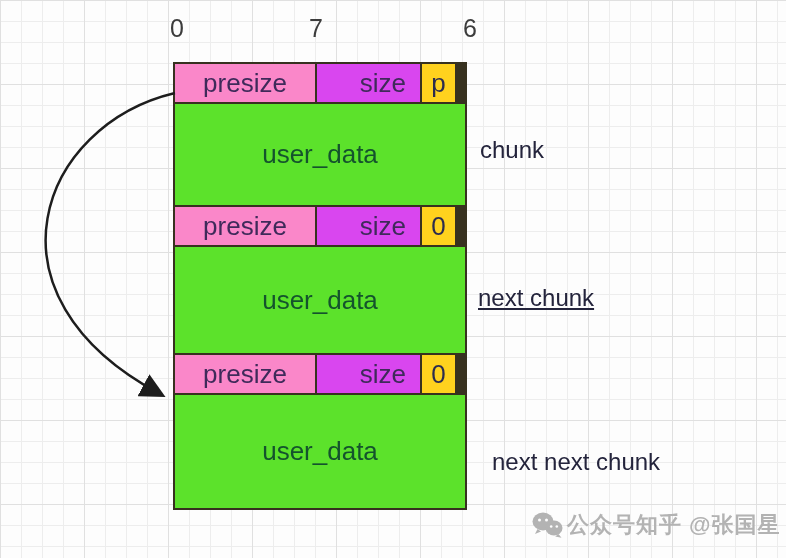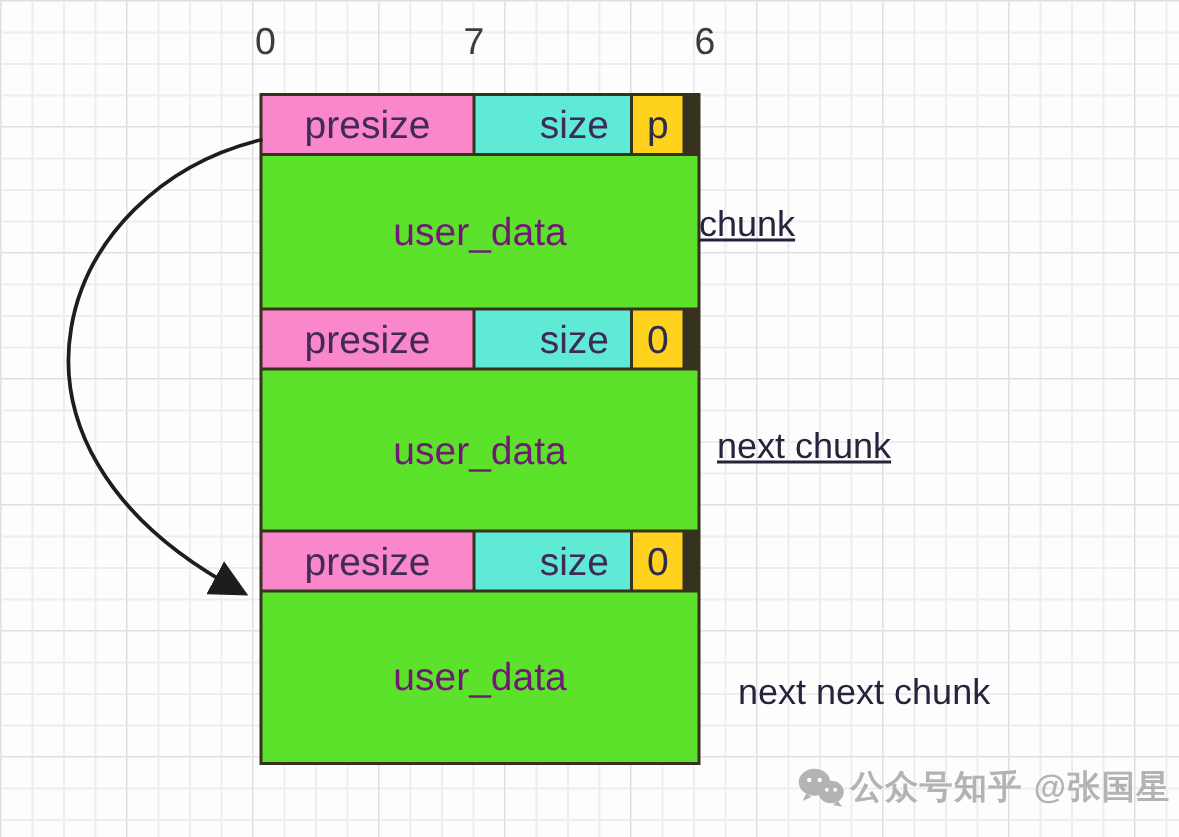--- a/index.html
+++ b/index.html
@@ -52,51 +52,51 @@
     font-size: 26px;
   }
   .cell-presize {
     width: 140px;
     background: #fa87c9;
     color: #3f2a5a;
     justify-content: center;
   }
   .cell-size {
     width: 103px;
-    background: #5eead4;
+    background: #d946ef;
     color: #3f2a5a;
     justify-content: flex-end;
     padding-right: 14px;
   }
   .cell-flag {
     width: 33px;
     background: #ffd21e;
     color: #2c2c4e;
     justify-content: center;
   }
   .ud {
     background: #5ce22b;
-    color: #701a75;
+    color: #14532d;
     font-size: 26px;
     display: flex;
     align-items: center;
     justify-content: center;
   }
   .ud-1 { height: 101px; }
   .ud-2 { height: 106px; }
   .ud-3 { height: 113px; }
 
   
   .chunk-label {
     position: absolute;
     font-size: 24px;
     color: #24243c;
     white-space: nowrap;
   }
-  .lbl-1 { left: 466px; top: 136px; text-decoration: underline; }
+  .lbl-1 { left: 480px; top: 136px; }
   .lbl-2 { left: 478px; top: 284px; text-decoration: underline; }
   .lbl-3 { left: 492px; top: 448px; text-align: right; }
 
   
   .arrow-svg {
     position: absolute;
     left: 0; top: 0;
     pointer-events: none;
   }
 

